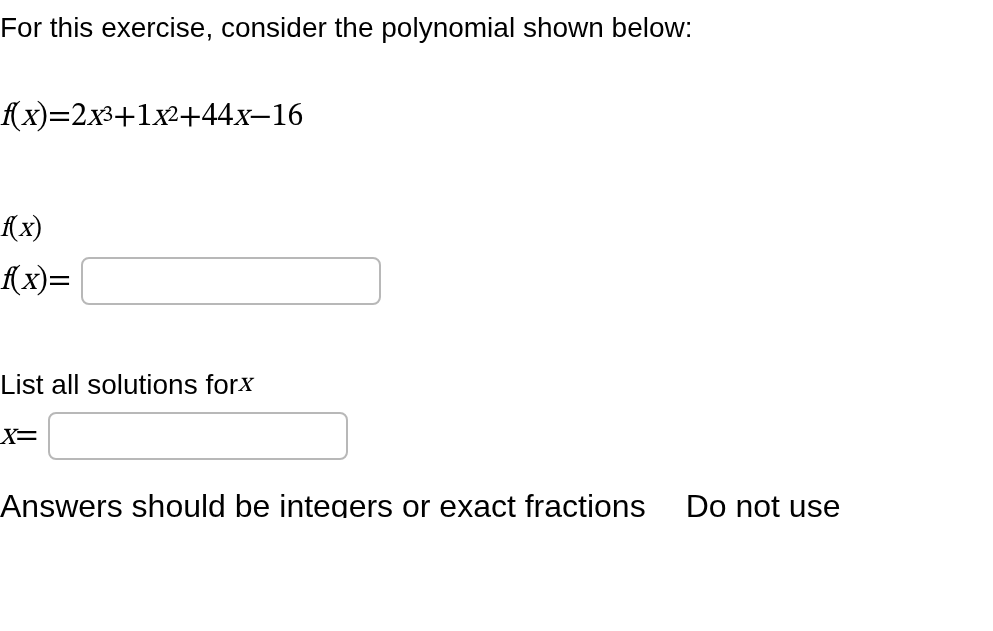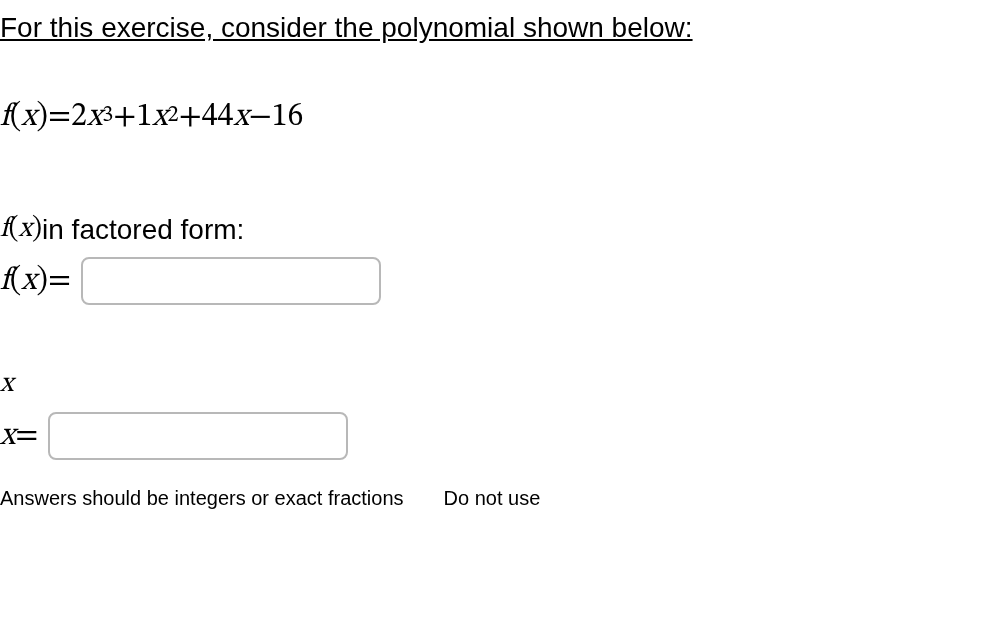--- a/index.html
+++ b/index.html
@@ -29,36 +29,36 @@
     font-style: normal;
     position: relative;
     top: -2px;
   }
   .row {
     display: flex;
     align-items: center;
     flex-wrap: nowrap;
     white-space: nowrap;
   }
-  .block { margin-bottom: 48px; text-decoration: underline; }
+  .block { margin-bottom: 48px; }
   .eq-block { margin-bottom: 70px; font-size: 32px; }
   .q-block { margin-bottom: 8px; }
   .ans-row { margin-bottom: 60px; font-size: 32px; }
   input.answer {
     border: 2px solid #b8b8b8;
     border-radius: 8px;
     height: 48px;
     width: 300px;
     font-size: 24px;
     padding: 4px 10px;
     margin-left: 10px;
     background: #fff;
   }
   .hint-row {
-    font-size: 20px;
+    font-size: 32px;
     white-space: nowrap;
     overflow: hidden;
     height: 34px;
     position: relative;
     bottom: -6px;
   }
   .gap { display: inline-block; width: 40px; }
 </style>
 </head>
 <body>
@@ -83,33 +83,33 @@
   <span class="math">x</span>
   <span class="math-rm"> − </span>
   <span class="math-rm">16</span>
 </div>
 
 <div class="q-block row">
   <span class="math">f</span>
   <span class="math paren">(</span>
   <span class="math">x</span>
   <span class="math paren">)</span>
-  <span> in factored form:</span>
 </div>
 
 <div class="ans-row row">
   <span class="math">f</span>
   <span class="math paren">(</span>
   <span class="math">x</span>
   <span class="math paren">)</span>
   <span class="math-rm"> = </span>
   <input class="answer" type="text" value="" style="">
 </div>
 
 <div class="q-block row">
+  <span>List all solutions for </span>
   <span class="math">x</span>
 </div>
 
 <div class="ans-row row" style="margin-bottom:18px;">
   <span class="math">x</span>
   <span class="math-rm"> = </span>
   <input class="answer" type="text" value="" style="">
 </div>
 
 <div class="hint-row">

